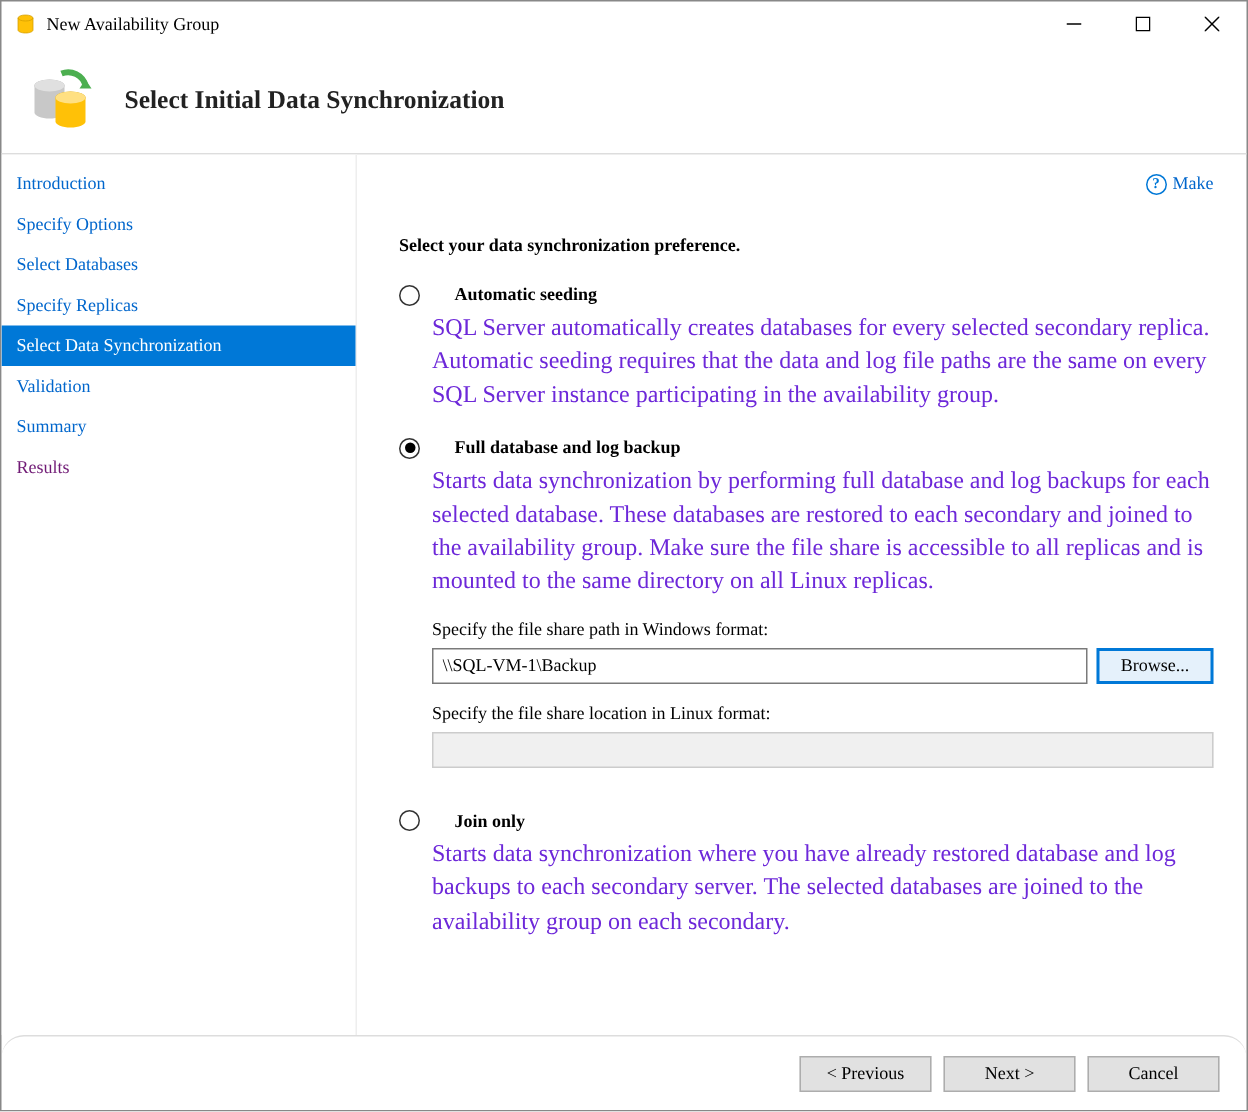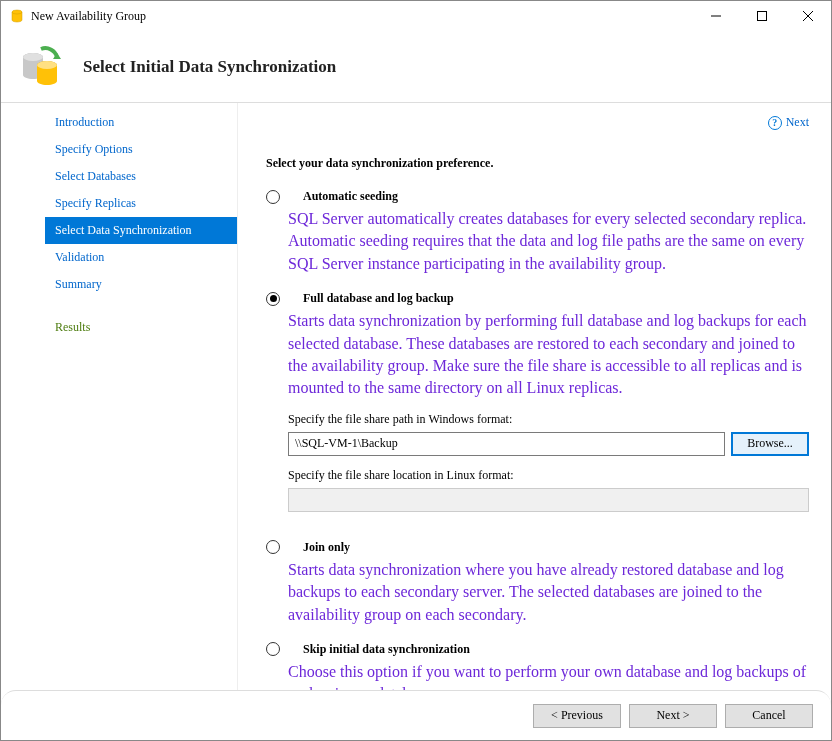--- a/index.html
+++ b/index.html
@@ -7,24 +7,24 @@
     .window { border: 1px solid #888; width: 832px; height: 741px; display: flex; flex-direction: column; background: #fff; font-family: Liberation Serif, serif; }
     .titlebar { height: 30px; display: flex; align-items: center; padding: 0 0 0 8px; }
     .titlebar-icon { width: 16px; height: 16px; margin-right: 6px; display: inline-flex; }
     .titlebar-text { flex: 1; font-size: 12px; }
     .titlebar-controls { display: flex; }
     .titlebar-btn { width: 46px; height: 30px; display: flex; align-items: center; justify-content: center; }
     .header { height: 72px; display: flex; align-items: center; padding: 0 16px; border-bottom: 1px solid #ddd; }
     .header-icon { width: 48px; height: 48px; margin-right: 18px; display: inline-flex; }
     .header-title { font-size: 17px; font-weight: bold; color: #222; }
     .body { flex: 1; display: flex; overflow: hidden; }
-    .sidebar { width: 237px; background: #fff; padding-top: 6px; border-right: 1px solid #eee; padding-left: 44px; }
+    .sidebar { width: 237px; background: #fff; padding-top: 6px; border-right: 1px solid #eee; }
     .sidebar-item { padding: 6px 10px; color: #0066cc; cursor: pointer; font-size: 12px; }
     .sidebar-item.selected { background: #0078d7; color: #fff; }
-    .sidebar-item.result { color: #4d7c0f; margin-top: 16px; }
+    .sidebar-item.result { color: #701a75; }
     .content { flex: 1; padding: 12px 22px 8px 28px; display: flex; flex-direction: column; overflow: auto; }
     .help-row { display: flex; justify-content: flex-end; margin-bottom: 26px; }
     .help-link { color: #0066cc; display: flex; align-items: center; gap: 4px; cursor: pointer; }
     .help-icon { width: 14px; height: 14px; border: 1px solid #0078d7; border-radius: 50%; display: inline-flex; align-items: center; justify-content: center; font-size: 10px; color: #0078d7; font-weight: bold; }
     .prompt { font-weight: bold; margin-bottom: 18px; font-size: 12px; }
     .option { margin-bottom: 16px; }
     .option-header { display: flex; align-items: center; gap: 23px; margin-bottom: 4px; }
     .option-label { font-weight: bold; font-size: 12px; }
     .option-desc { margin-left: 22px; font-size: 16px; line-height: 1.4; color: #6d28d9; }
     .radio { width: 14px; height: 14px; border: 1px solid #333; border-radius: 50%; display: inline-flex; align-items: center; justify-content: center; flex-shrink: 0; }
@@ -95,21 +95,21 @@
       <div class="sidebar-item selected">Select Data Synchronization</div>
       <div class="sidebar-item">Validation</div>
       <div class="sidebar-item">Summary</div>
       <div class="sidebar-item result">Results</div>
     </div>
 
     <div class="content">
       <div class="help-row">
         <div class="help-link">
           <span class="help-icon">?</span>
-          <span>Next</span>
+          <span>Make</span>
         </div>
       </div>
 
       <div class="prompt">Select your data synchronization preference.</div>
 
       <div class="option">
         <div class="option-header">
           <span class="radio"></span>
           <span class="option-label">Automatic seeding</span>
         </div>
@@ -136,27 +136,20 @@
       </div>
 
       <div class="option">
         <div class="option-header">
           <span class="radio"></span>
           <span class="option-label">Join only</span>
         </div>
         <div class="option-desc">Starts data synchronization where you have already restored database and log backups to each secondary server. The selected databases are joined to the availability group on each secondary.</div>
       </div>
 
-      <div class="option">
-        <div class="option-header">
-          <span class="radio"></span>
-          <span class="option-label">Skip initial data synchronization</span>
-        </div>
-        <div class="option-desc">Choose this option if you want to perform your own database and log backups of each primary database.</div>
-      </div>
     </div>
   </div>
 
   <div class="footer">
     <button class="footer-btn">&lt; Previous</button>
     <button class="footer-btn">Next &gt;</button>
     <button class="footer-btn">Cancel</button>
   </div>
 </div>
 

